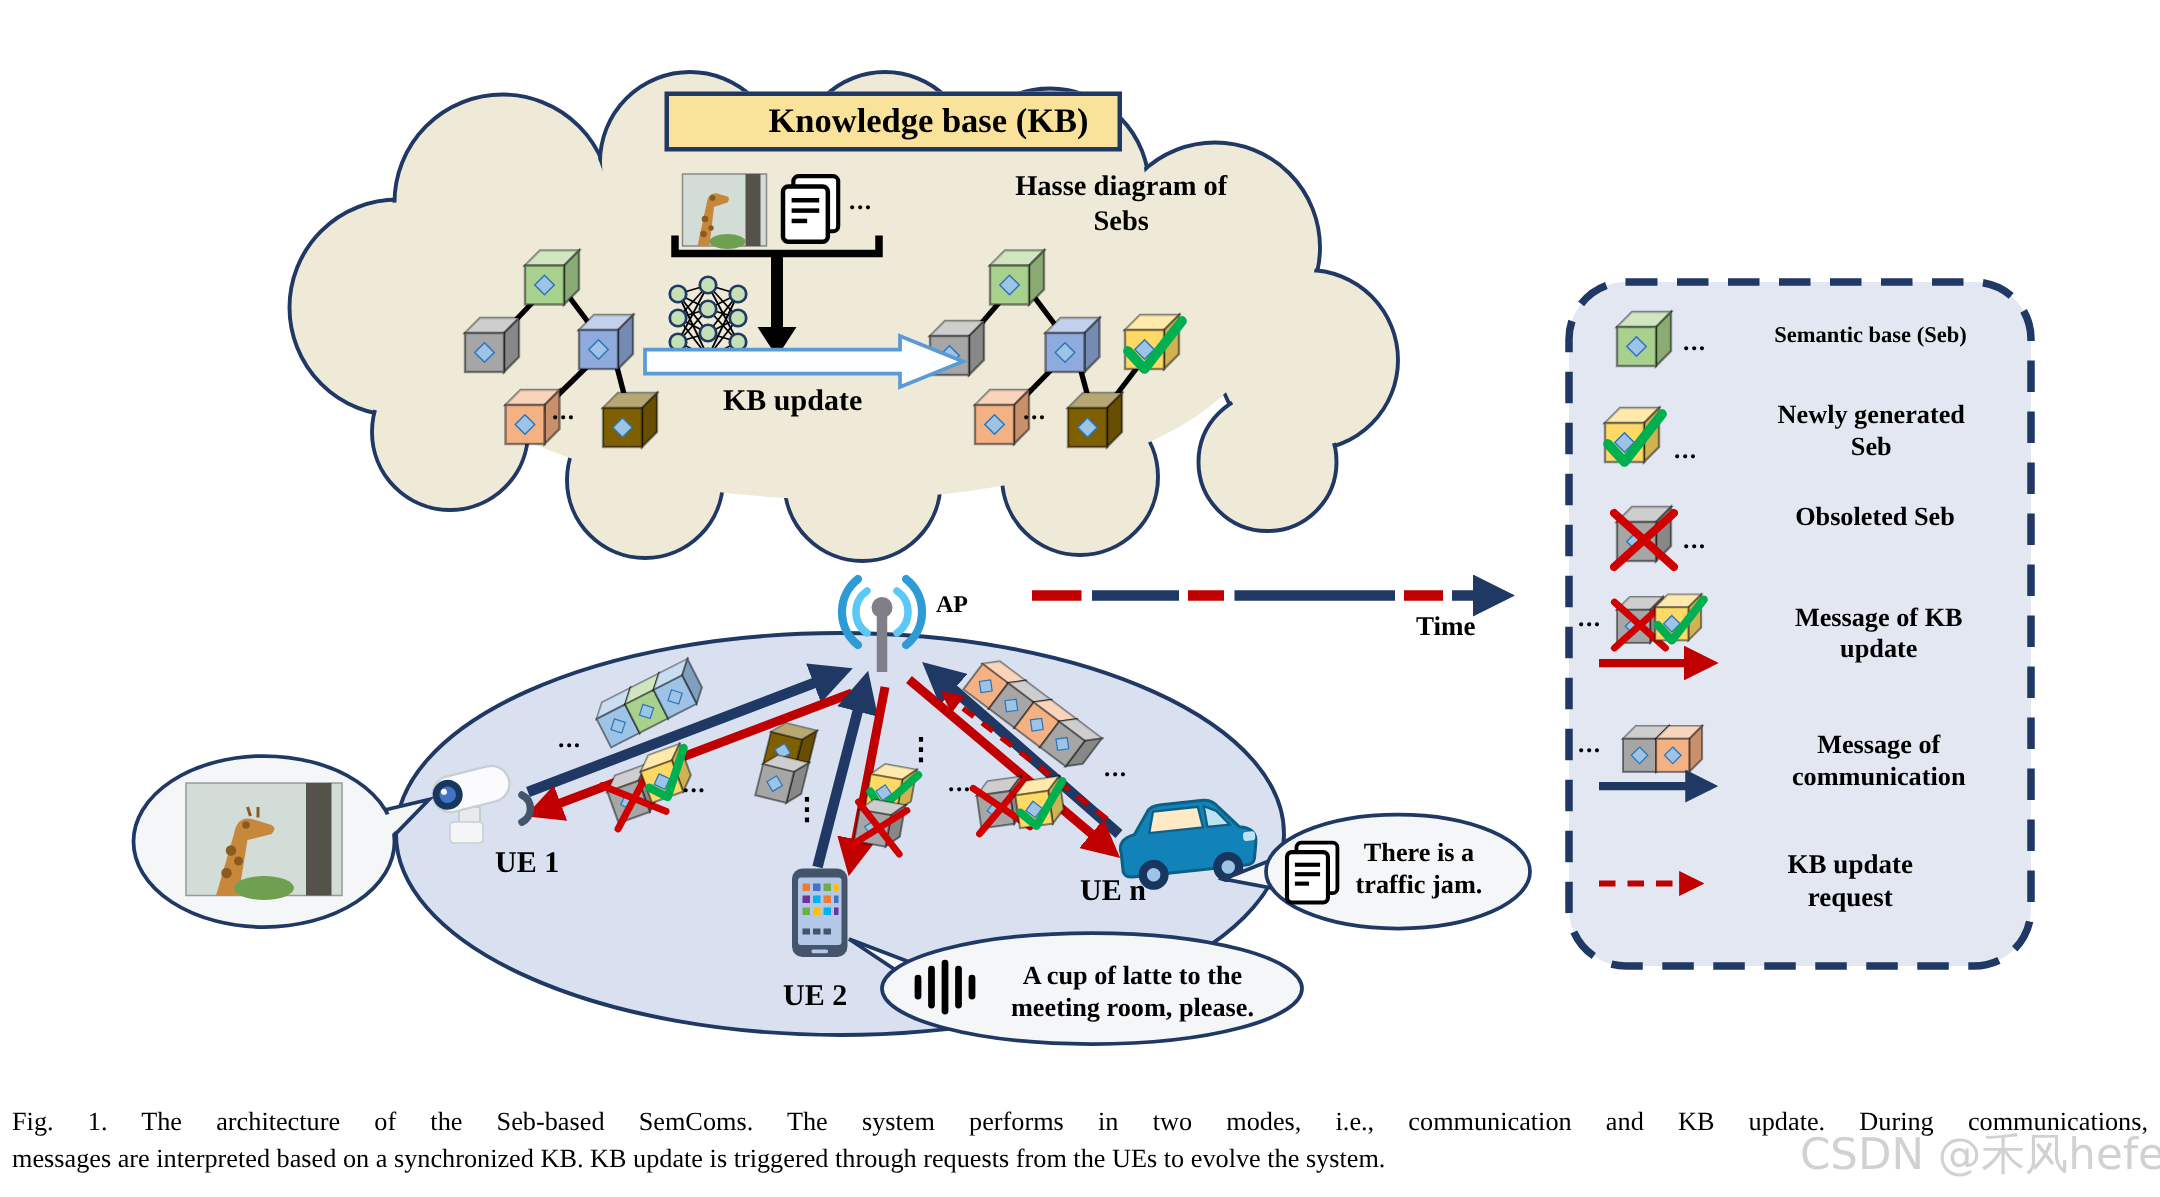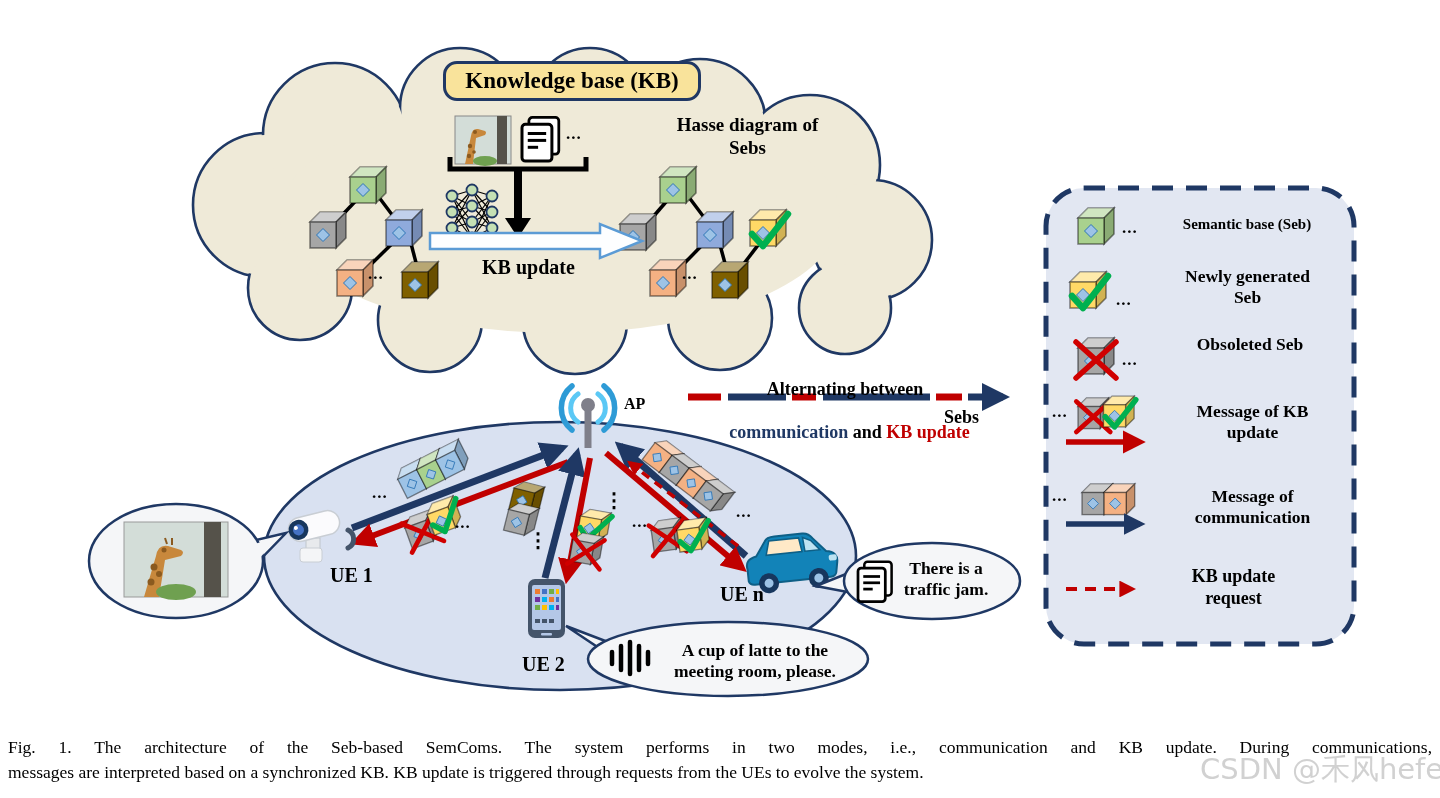--- a/index.html
+++ b/index.html
@@ -361,37 +361,33 @@
     <line x1="1066" y1="442" x2="1140" y2="442" stroke="#C00000" stroke-width="5.5" marker-end="url(#mred)"></line>
     <g transform="translate(1082,484) scale(0.85)">
       <use href="#cube" color="#A6A6A6"></use>
           <use href="#cube" x="26" color="#F4B183"></use>
     </g>
     <line x1="1066" y1="524" x2="1140" y2="524" stroke="#1F3864" stroke-width="5.5" marker-end="url(#mnavy)"></line>
     <line x1="1066" y1="589" x2="1132" y2="589" stroke="#C00000" stroke-width="4" stroke-dasharray="11 8" marker-end="url(#mred)"></line>
   </g>
 </svg>
 
-<div class="lbl ctr" style="left:443px;top:61px;width:252px;height:34px;background:#F9E39B;border:3.5px solid #203864;border-radius:14px;font-size:23px;line-height:34px;">Knowledge base (KB)</div>
+<div class="lbl ctr" style="left:443px;top:61px;width:252px;height:34px;background:#F9E39B;border:3.5px solid #203864;border-radius:0;font-size:23px;line-height:34px;padding-left:47px;">Knowledge base (KB)</div>
 
 <div class="lbl ctr" style="left:665px;top:114px;width:165px;font-size:19px;">Hasse diagram of Sebs</div>
 
 <div class="lbl ell" style="left:566px;top:124px;">...</div>
 
 
 <div class="lbl" style="left:482px;top:255px;font-size:20px;">KB update</div>
 
 <div class="lbl ell" style="left:368px;top:264px;">...</div>
 <div class="lbl ell" style="left:682px;top:264px;">...</div>
 
-<div class="lbl ctr" style="left:695px;top:336px;width:300px;font-size:18px;">
-  <span style="display:block">Alternating between</span>
-  <span class="navy">communication</span><span> and </span><span class="red">KB update</span>
-</div>
-<div class="lbl" style="left:944px;top:407px;font-size:18px;">Sebs</div>
+<div class="lbl" style="left:944px;top:407px;font-size:18px;">Time</div>
 
 <div class="lbl" style="left:624px;top:394px;font-size:16px;">AP</div>
 <div class="lbl" style="left:330px;top:563px;font-size:20px;">UE 1</div>
 <div class="lbl" style="left:522px;top:652px;font-size:20px;">UE 2</div>
 <div class="lbl" style="left:720px;top:582px;font-size:20px;">UE n</div>
 
 <div class="lbl ell" style="left:372px;top:483px;">...</div>
 <div class="lbl ell" style="left:455px;top:513px;">...</div>
 <div class="lbl ell" style="left:528px;top:528px;font-size:20px;">⋮</div>
 <div class="lbl ell" style="left:604px;top:488px;font-size:20px;">⋮</div>

